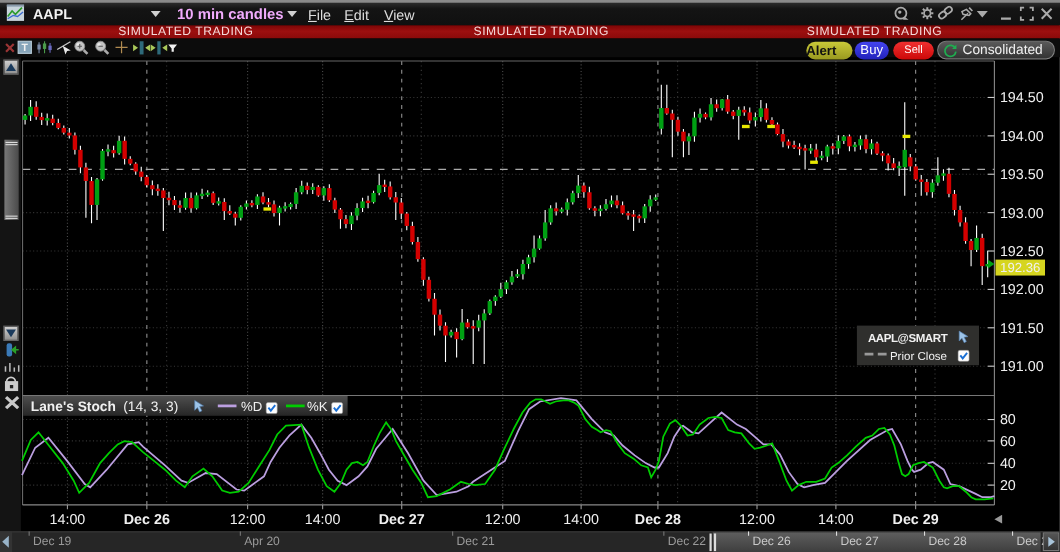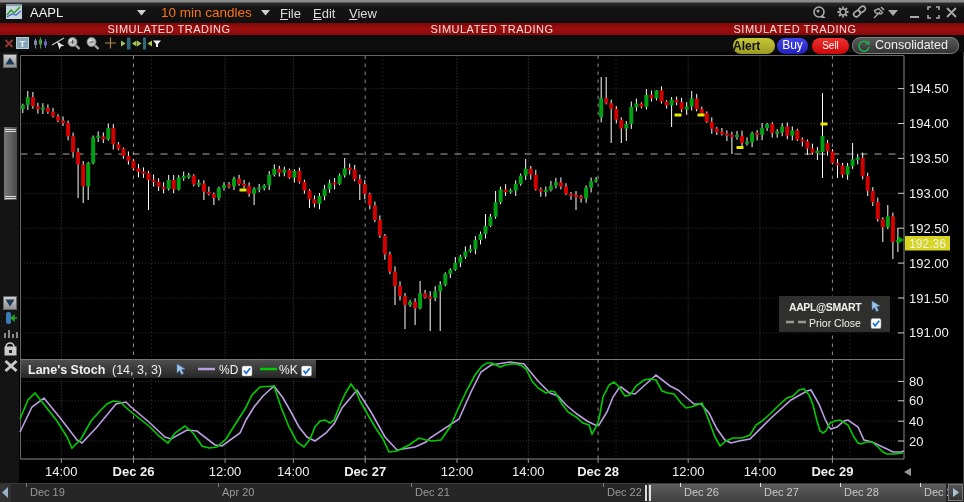--- a/index.html
+++ b/index.html
@@ -7,26 +7,26 @@
 </style></head><body>
 <div id="w">
 
 <div class="abs" style="left:0;top:0;width:964px;height:23px;background:linear-gradient(#8a8a8a 0,#8a8a8a 2px,#2a2a2a 3px,#141414 8px,#101010 100%)"></div>
 <svg class="abs" style="left:6px;top:4px" width="16" height="15">
       <rect x="0" y="0" width="16" height="15" fill="#c8d4dc"></rect>
       <rect x="0" y="0" width="16" height="2" fill="#8899aa"></rect>
       <polyline points="1,11 5,6 8,9 14,3" stroke="#2a9a2a" stroke-width="1.5" fill="none"></polyline>
       <polyline points="1,13 6,10 10,11 15,7" stroke="#3a6ad0" stroke-width="1.2" fill="none"></polyline>
     </svg>
-<div class="abs" style="left:30px;top:5px;font-size:13px;font-weight:normal;color:#f2f2f2">AAPL</div>
+<div class="abs" style="left:30px;top:5px;font-size:13px;font-weight:bold;color:#f2f2f2">AAPL</div>
 <div class="abs" style="left:68px;top:22px;font-size:10.5px;font-weight:normal;color:#8a8a8a">NASDAQ.NMS</div>
 <svg class="abs" style="left:137px;top:10px" width="10" height="6">
       <path d="M0 0 h9 l-4.5 5.5 z" fill="#d0d0d0"></path>
     </svg>
-<div class="abs" style="left:161px;top:5px;font-size:13.5px;font-weight:normal;color:#f97316">10 min candles</div>
+<div class="abs" style="left:161px;top:5px;font-size:13.5px;font-weight:bold;color:#f0abfc">10 min candles</div>
 <svg class="abs" style="left:261px;top:10px" width="10" height="6">
       <path d="M0 0 h9 l-4.5 5.5 z" fill="#d0d0d0"></path>
     </svg>
 <div class="abs" style="left:280px;top:6px;font-size:13px;color:#ddd"><span style="text-decoration:underline">F</span>ile</div>
 <div class="abs" style="left:313px;top:6px;font-size:13px;color:#ddd"><span style="text-decoration:underline">E</span>dit</div>
 <div class="abs" style="left:349px;top:6px;font-size:13px;color:#ddd"><span style="text-decoration:underline">V</span>iew</div>
 <svg class="abs" style="left:812px;top:5px" width="146" height="15" fill="none" stroke="#aaa">
 <circle cx="7" cy="7" r="5" stroke-width="1.6"></circle>
       <circle cx="6" cy="6" r="1.5" fill="#aaa" stroke="none"></circle>
       <path d="M10 10 l4 3 l-5 0 z" fill="#aaa" stroke="none"></path>

